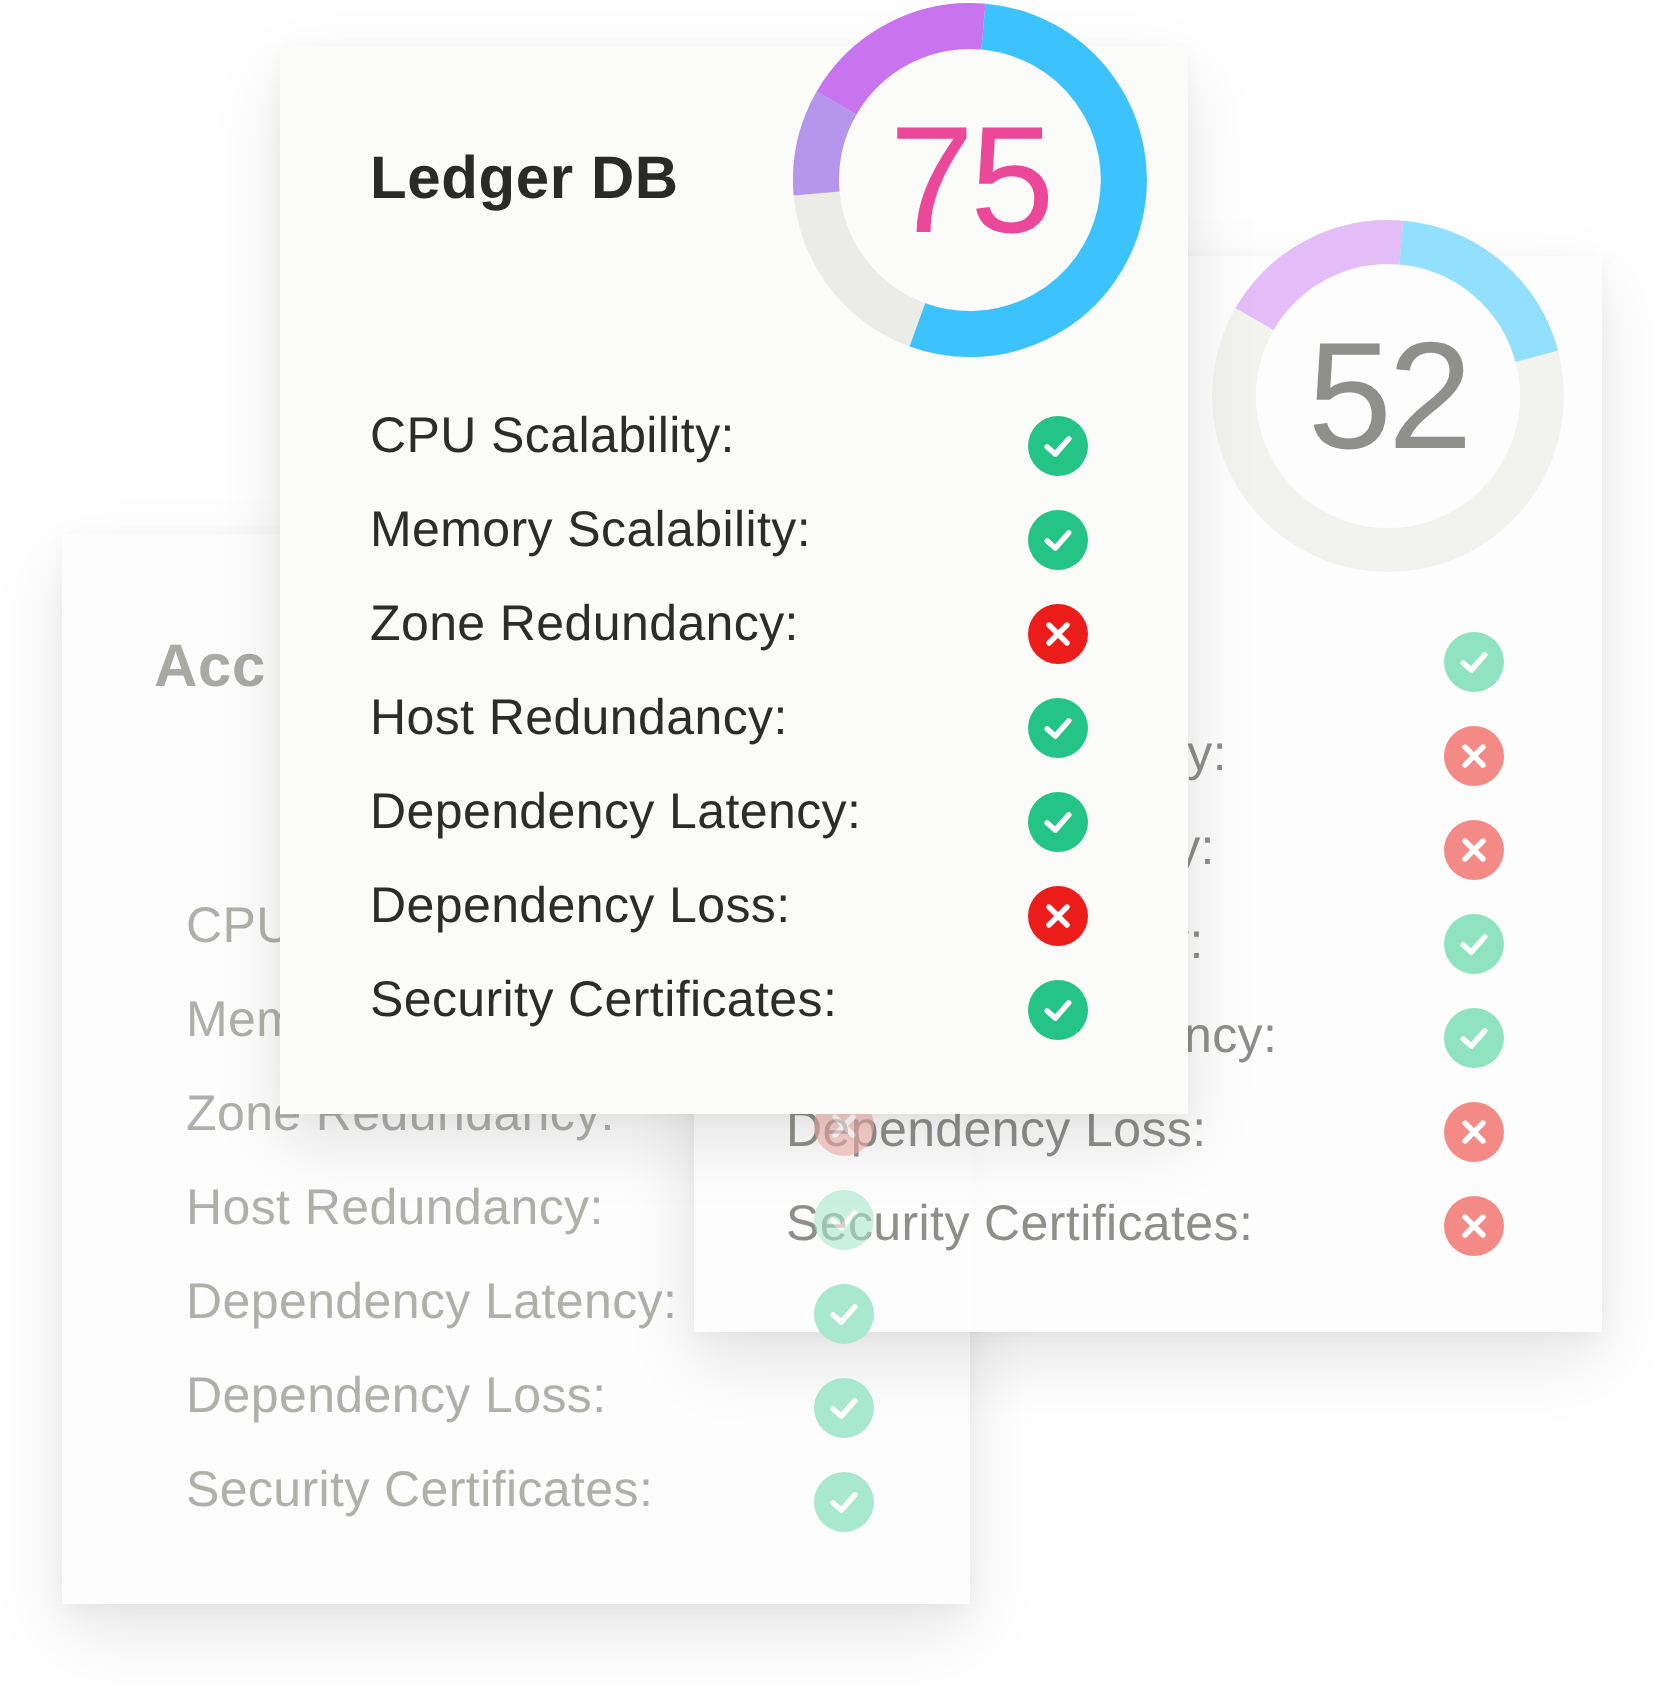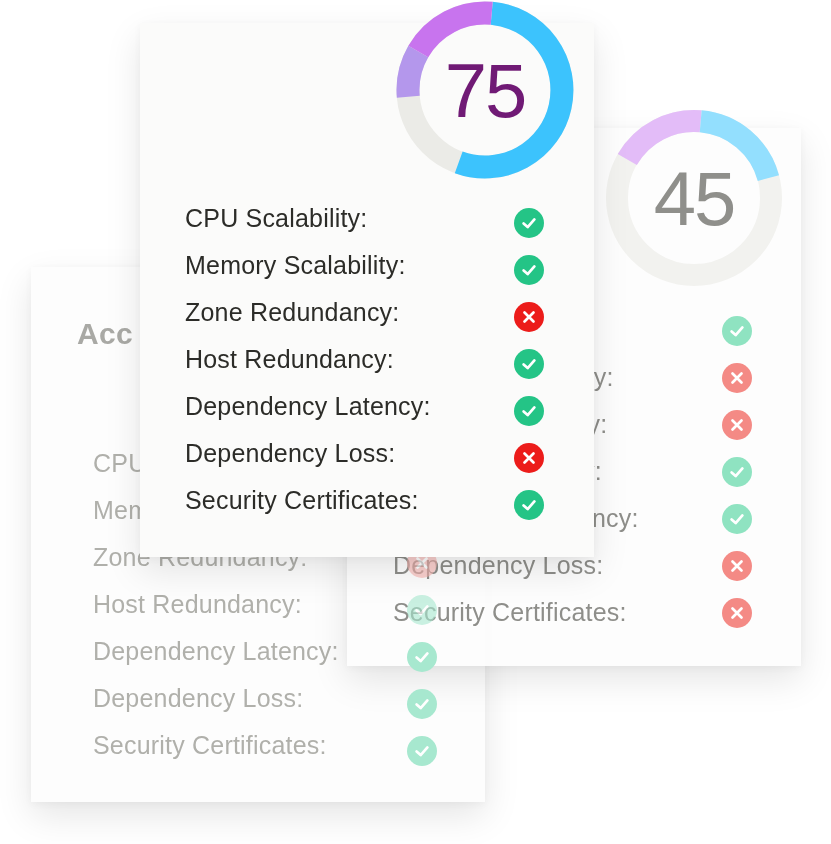--- a/index.html
+++ b/index.html
@@ -47,21 +47,21 @@
   .bl-icon.fail { background:#f7b2ae; }
   .bl-icon.faint { opacity:0.6; }
 
   .donut { position:absolute; }
   .donut-value {
     position:absolute; left:0; top:0; width:100%; height:100%;
     display:flex; align-items:center; justify-content:center;
     font-size:76px; font-weight:normal; letter-spacing:-2px;
   }
   #donut-75 { left:395px; top:0px; width:180px; height:180px; z-index:5; }
-  #donut-75 .donut-value { color:#701a75; }
+  #donut-75 .donut-value { color:#ec4899; }
   #donut-45 { left:604px; top:108px; width:180px; height:180px; z-index:2; }
   #donut-45 .donut-value { color:#8f8f8b; }
 </style>
 </head>
 <body>
 
 <div class="card" id="card-back-left">
   <div class="title">Acc</div>
   <div class="row-label" style="top:182px">CPU</div>
   <div class="row-label" style="top:229px">Mem</div>
@@ -145,24 +145,25 @@
 </div>
 
 <div class="donut" id="donut-45">
   <svg width="180" height="180" viewBox="0 0 180 180">
     <circle cx="90" cy="90" r="77" fill="none" stroke="#f2f2ef" stroke-width="22"></circle>
 
     <path d="M 23.3 51.5 A 77 77 0 0 1 96.7 13.3" fill="none" stroke="#e3bcf8" stroke-width="22"></path>
 
     <path d="M 96.7 13.3 A 77 77 0 0 1 164.4 70.1" fill="none" stroke="#93dffe" stroke-width="22"></path>
   </svg>
-  <div class="donut-value">45</div>
+  <div class="donut-value">52</div>
 </div>
 
 <div class="card" id="card-front">
+  <div class="title">Ledger DB</div>
 
   <div class="row-label" style="top:181px">CPU Scalability:</div>
   <div class="row-label" style="top:228px">Memory Scalability:</div>
   <div class="row-label" style="top:275px">Zone Redundancy:</div>
   <div class="row-label" style="top:322px">Host Redundancy:</div>
   <div class="row-label" style="top:369px">Dependency Latency:</div>
   <div class="row-label" style="top:416px">Dependency Loss:</div>
   <div class="row-label" style="top:463px">Security Certificates:</div>
 
   <div class="status pass" style="left:374px;top:185px">

